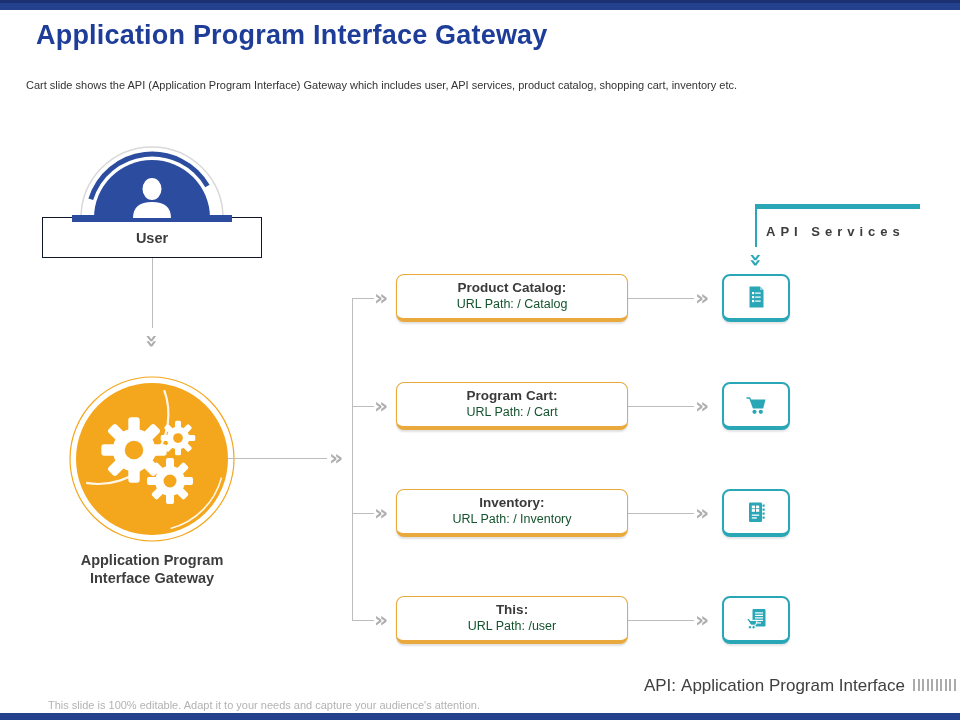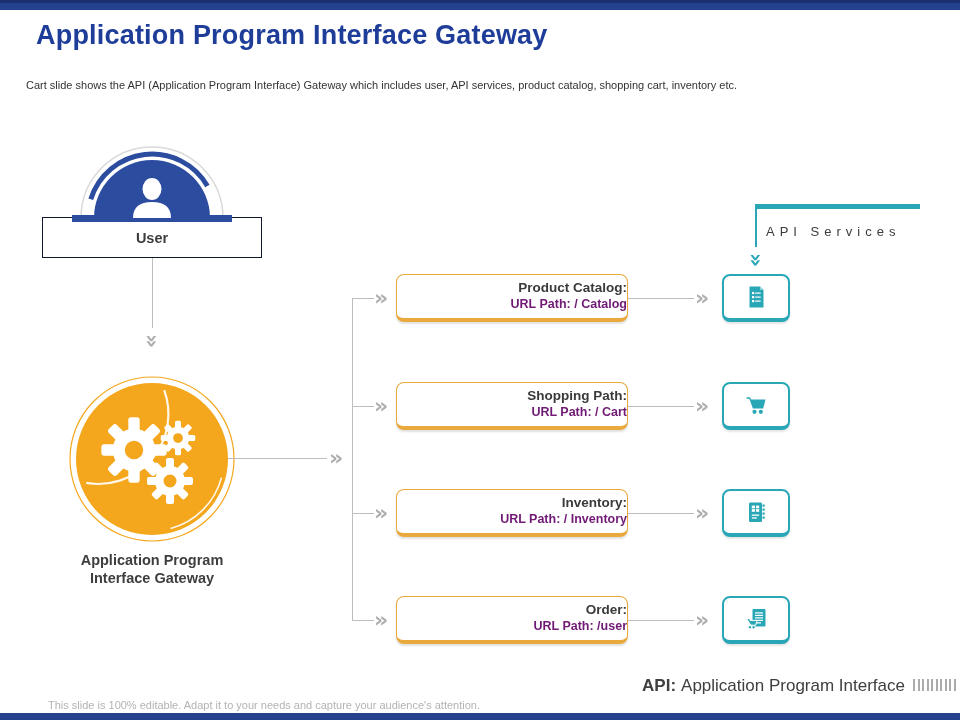--- a/index.html
+++ b/index.html
@@ -29,40 +29,40 @@
 
   
   .gw-emblem { position:absolute; left:68px; top:375px; width:168px; height:168px; }
   .gw-label { position:absolute; left:36px; top:551px; width:232px; text-align:center;
     font-size:14.5px; font-weight:700; color:#3E3E3E; line-height:1.25; }
 
   
   .svc-box { position:absolute; left:396px; width:232px; height:48px; background:#fff;
     border:1.5px solid #E9A93C; border-bottom-width:4px; border-radius:8px;
     box-shadow:0 2px 2px rgba(0,0,0,.12);
-    display:flex; flex-direction:column; align-items:flex-end; justify-content:center; }
+    display:flex; flex-direction:column; align-items:center; justify-content:center; }
   .svc-box .t { font-size:13.5px; font-weight:700; color:#3A3A3A; line-height:1.25; }
-  .svc-box .p { font-size:12.5px; color:#701a75; line-height:1.25;font-weight:bold; }
+  .svc-box .p { font-size:12.5px; color:#14532d; line-height:1.25; }
 
   
   .api-tile { position:absolute; left:722px; width:68px; height:48px; background:#fff;
     border:2px solid #2AA7B7; border-bottom-width:4px; border-radius:8px;
     box-shadow:0 2px 2px rgba(0,0,0,.10);
     display:flex; align-items:center; justify-content:center; }
   .api-tile svg { width:28px; height:28px; }
 
   
   .api-bar { position:absolute; left:755px; top:204px; width:165px; height:5px; background:#2AA7B7; }
   .api-vline { position:absolute; left:755px; top:209px; width:2px; height:38px; background:#2AA7B7; }
-  .api-label { position:absolute; left:766px; top:224px; font-size:13px; font-weight:400;
+  .api-label { position:absolute; left:766px; top:224px; font-size:13px; font-weight:700;
     color:#3C3C3C; letter-spacing:5px; }
 
   
   .legend { position:absolute; top:676px; right:55px; font-size:17px; color:#404040; }
-  .legend b { font-weight:700; }
+  .legend b { font-weight:400; }
   .legend span { margin-left:5px; }
   .ticks { position:absolute; left:913px; top:679px; display:flex; gap:2.5px; }
   .ticks i { display:block; width:2px; height:12px; background:#ABABAB; }
   .footnote { position:absolute; left:0; top:699px; width:932px; text-align:left;
     font-size:11px; color:#B3B3B3;padding-left:48px; }
   .pagenum { position:absolute; left:922px; top:696px; width:24px; text-align:center;
     font-size:10px; font-weight:400; color:#3A3A3A;margin-left:48px; }
 </style>
 </head>
 <body>
@@ -148,21 +148,21 @@
           <rect x="13.2" y="13.5" width="5.5" height="1.2"></rect>
         <rect x="10" y="17" width="2.2" height="2.2"></rect>
           <rect x="13.2" y="17.5" width="5.5" height="1.2"></rect>
       </g>
     </svg>
   </div>
 
   <div class="hline" style="left:352px; top:406px; width:22px;"></div>
   <div class="chev" style="left:370px; top:394px;">»</div>
   <div class="svc-box" style="top:382px;">
-    <div class="t">Shopping Path:</div>
+    <div class="t">Program Cart:</div>
     <div class="p">URL Path: / Cart</div>
   </div>
   <div class="hline" style="left:628px; top:406px; width:66px;"></div>
   <div class="chev" style="left:691px; top:394px;">»</div>
   <div class="api-tile" style="top:382px;">
     <svg viewBox="0 0 28 28" fill="#2AA7B7">
       <path d="M4.5 6.2 L8 6.2 L9.2 8.6 L23.5 8.6 L21.2 17.5 L10.9 17.5 L7.3 7.8 L4.5 7.8 Z"></path>
       <circle cx="12.5" cy="20.8" r="2.1"></circle>
         <circle cx="18.8" cy="20.8" r="2.1"></circle>
     </svg>
@@ -192,21 +192,21 @@
           <rect x="20.5" y="10.5" width="2.2" height="2.2"></rect>
         <rect x="20.5" y="14.5" width="2.2" height="2.2"></rect>
           <rect x="20.5" y="18.5" width="2.2" height="2.2"></rect>
       </g>
     </svg>
   </div>
 
   <div class="hline" style="left:352px; top:620px; width:22px;"></div>
   <div class="chev" style="left:370px; top:608px;">»</div>
   <div class="svc-box" style="top:596px;">
-    <div class="t">Order:</div>
+    <div class="t">This:</div>
     <div class="p">URL Path: /user</div>
   </div>
   <div class="hline" style="left:628px; top:620px; width:66px;"></div>
   <div class="chev" style="left:691px; top:608px;">»</div>
   <div class="api-tile" style="top:596px;">
     <svg viewBox="0 0 28 28">
       <rect x="10.5" y="4" width="13" height="17.5" rx="1" fill="#2AA7B7"></rect>
       <g fill="#ffffff">
         <rect x="13" y="7.3" width="8" height="1.2"></rect>
           <rect x="13" y="9.8" width="8" height="1.2"></rect>

